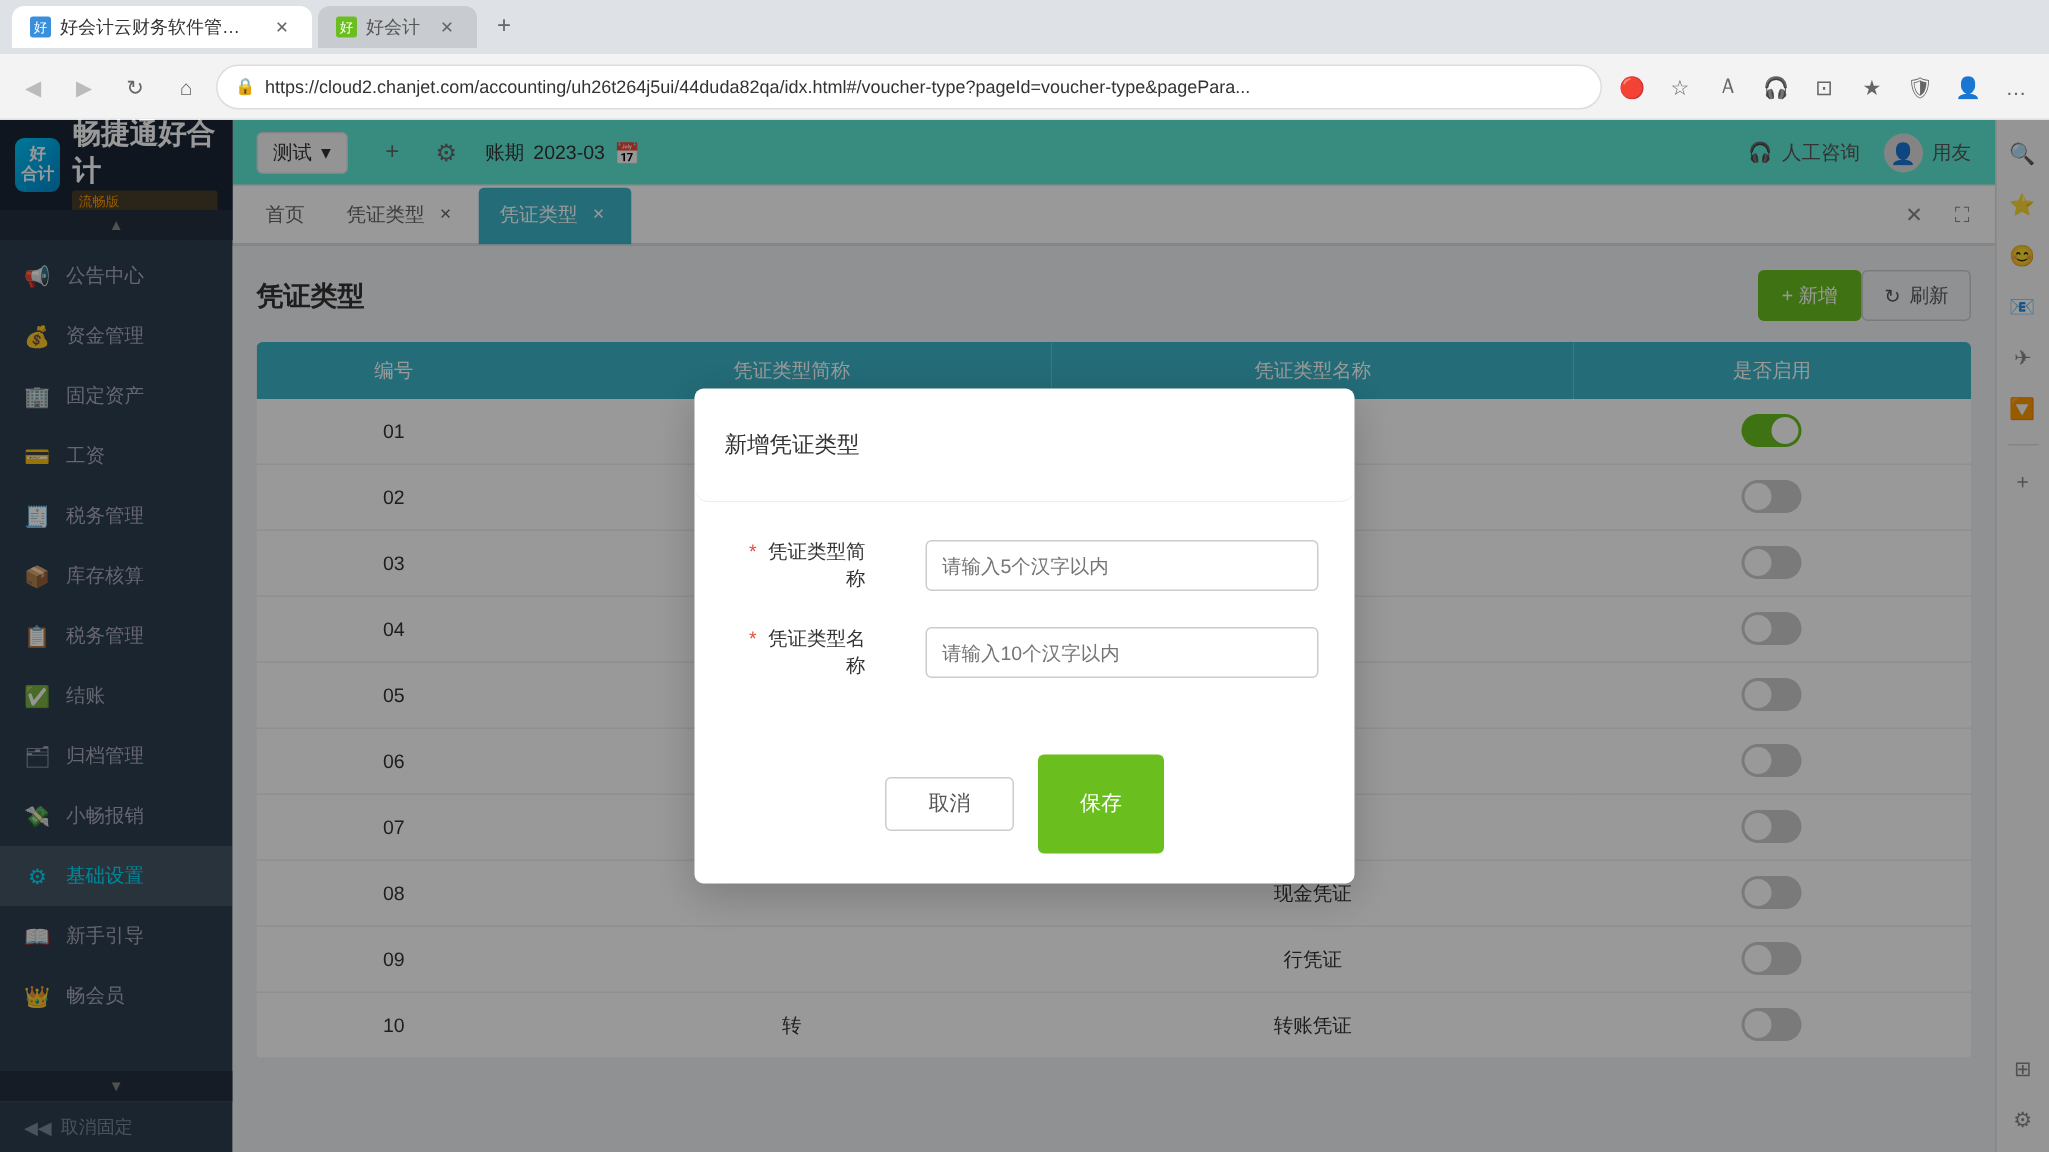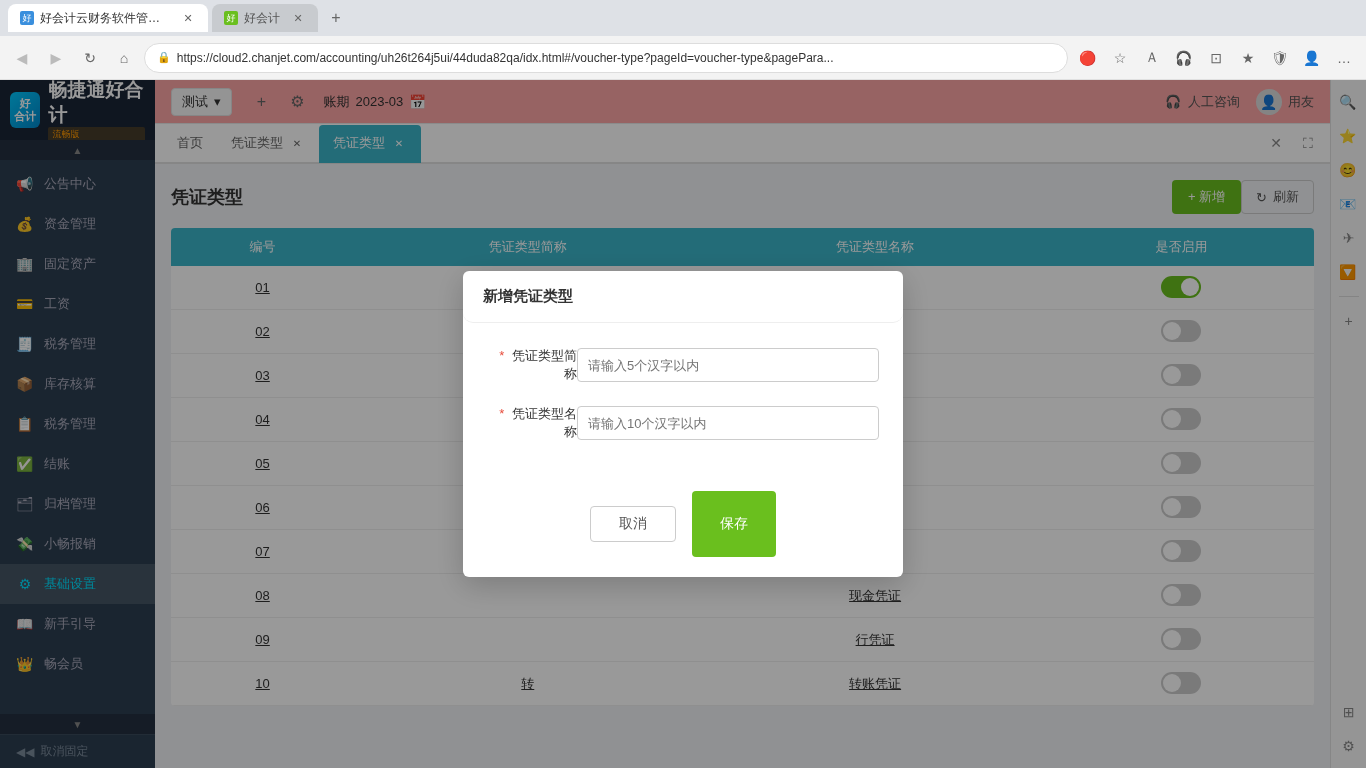--- a/index.html
+++ b/index.html
@@ -40,21 +40,21 @@
     .nav-item { display: flex; align-items: center; height: 40px; padding: 0 16px; gap: 10px; cursor: pointer; color: #aab; font-size: 13px; }
     .nav-item.active { background: rgba(255,255,255,0.12); color: #00e0ff; }
     .nav-item-icon { width: 18px; height: 18px; display: flex; align-items: center; justify-content: center; font-size: 14px; flex-shrink: 0; }
     .sidebar-footer { padding: 8px 16px; font-size: 12px; color: #7a8a9a; cursor: pointer; display: flex; align-items: center; gap: 6px; border-top: 1px solid #3a4a5a; }
     .sidebar-scroll-btn { width: 100%; height: 20px; display: flex; align-items: center; justify-content: center; background: #243040; cursor: pointer; color: #888; font-size: 10px; }
 
     
     .main-content { flex: 1; display: flex; flex-direction: column; background: #f5f5f5; overflow: hidden; }
 
     
-    .top-bar { display: flex; align-items: center; height: 44px; background: #fca5a5; border-bottom: 1px solid #e8e8e8; padding: 0 16px; gap: 12px; flex-shrink: 0; text-align: right; }
+    .top-bar { display: flex; align-items: center; height: 44px; background: #5eead4; border-bottom: 1px solid #e8e8e8; padding: 0 16px; gap: 12px; flex-shrink: 0; text-align: right; }
     .workspace-select { display: flex; align-items: center; gap: 6px; background: #f7f7f7; border: 1px solid #e0e0e0; border-radius: 4px; padding: 4px 10px; cursor: pointer; font-size: 13px; color: #333; }
     .top-bar-actions { display: flex; align-items: center; gap: 8px; margin-left: 4px; }
     .top-bar-btn { width: 28px; height: 28px; display: flex; align-items: center; justify-content: center; cursor: pointer; color: #666; font-size: 16px; border-radius: 4px; }
     .period-label { font-size: 13px; color: #333; display: flex; align-items: center; gap: 6px; }
     .period-icon { color: #52a; font-size: 14px; }
     .top-bar-right { margin-left: auto; display: flex; align-items: center; gap: 16px; }
     .consult-btn { display: flex; align-items: center; gap: 6px; color: #555; font-size: 13px; cursor: pointer; }
     .user-area { display: flex; align-items: center; gap: 6px; color: #555; font-size: 13px; cursor: pointer; }
     .user-avatar { width: 26px; height: 26px; border-radius: 50%; background: #ddd; display: flex; align-items: center; justify-content: center; color: #999; font-size: 14px; }
 
@@ -74,34 +74,34 @@
     .page-title { font-size: 18px; color: #333; font-weight: bold; }
     .page-actions { display: flex; }
     .btn-primary { background: #6abf1e; color: white; border: none; padding: 7px 16px; border-radius: 4px; font-size: 13px; cursor: pointer; display: flex; align-items: center; gap: 6px; }
     .btn-secondary { background: transparent; color: #555; border: 1px solid #ccc; padding: 7px 14px; border-radius: 4px; font-size: 13px; cursor: pointer; display: flex; align-items: center; gap: 6px; }
 
     
     .data-table { width: 100%; border-collapse: collapse; background: #fff; border-radius: 4px; overflow: hidden; }
     .data-table thead tr { background: #3bb4c8; color: white; }
     .data-table thead th { padding: 10px 16px; font-size: 13px; font-weight: normal; text-align: center; }
     .data-table tbody tr { border-bottom: 1px solid #eee; }
-    .data-table tbody td { padding: 10px 16px; font-size: 13px; color: #333; text-align: center; text-decoration: underline; }
+    .data-table tbody td { padding: 10px 16px; font-size: 13px; color: #333; text-align: center; }
 
     
     .toggle { width: 40px; height: 22px; border-radius: 11px; display: inline-flex; align-items: center; cursor: pointer; padding: 2px; flex-shrink: 0; position: relative; }
     .toggle.on { background: #6abf1e; justify-content: flex-end; }
     .toggle.off { background: #ccc; justify-content: flex-start; }
     .toggle-knob { width: 18px; height: 18px; background: white; border-radius: 50%; }
 
     
     .modal-overlay { position: fixed; top: 80px; left: 0; right: 0; bottom: 0; background: rgba(0,0,0,0.4); display: flex; align-items: center; justify-content: center; z-index: 100; }
     .modal { background: #fff; border-radius: 6px; width: 440px; box-shadow: 0 8px 30px rgba(0,0,0,0.2); overflow: hidden; }
-    .modal-header { padding: 16px 20px; border-bottom: 1px solid #eee; font-size: 15px; font-weight: bold; color: #333; border-radius: 10px; }
+    .modal-header { padding: 28px 20px; border-bottom: 1px solid #eee; font-size: 15px; font-weight: normal; color: #333; border-radius: 10px; }
     .modal-body { padding: 24px 24px 16px; }
-    .form-group { display: flex; align-items: center; margin-bottom: 22px; }
+    .form-group { display: flex; align-items: center; margin-bottom: 22px; gap: 40px; }
     .form-label { font-size: 13px; color: #333; width: 90px; text-align: right; flex-shrink: 0; }
     .form-required { color: #e74c3c; margin-right: 4px; }
     .form-input { flex: 1; height: 34px; border: 1px solid #ccc; border-radius: 4px; padding: 0 10px; font-size: 13px; color: #333; outline: none; }
     .modal-footer { display: flex; align-items: center; justify-content: center; gap: 16px; padding: 12px 24px 20px; }
     .btn-cancel { background: #fff; color: #555; border: 1px solid #ccc; padding: 8px 28px; border-radius: 4px; font-size: 14px; cursor: pointer; }
     .btn-save { background: #6abf1e; color: white; border: none; padding: 24px 28px; border-radius: 4px; font-size: 14px; cursor: pointer; }
 
     
     .right-sidebar { width: 36px; background: #f8f8f8; border-left: 1px solid #e0e0e0; display: flex; flex-direction: column; align-items: center; padding: 8px 0; gap: 6px; flex-shrink: 0; }
     .rs-btn { width: 28px; height: 28px; display: flex; align-items: center; justify-content: center; cursor: pointer; color: #888; font-size: 14px; border-radius: 4px; }

